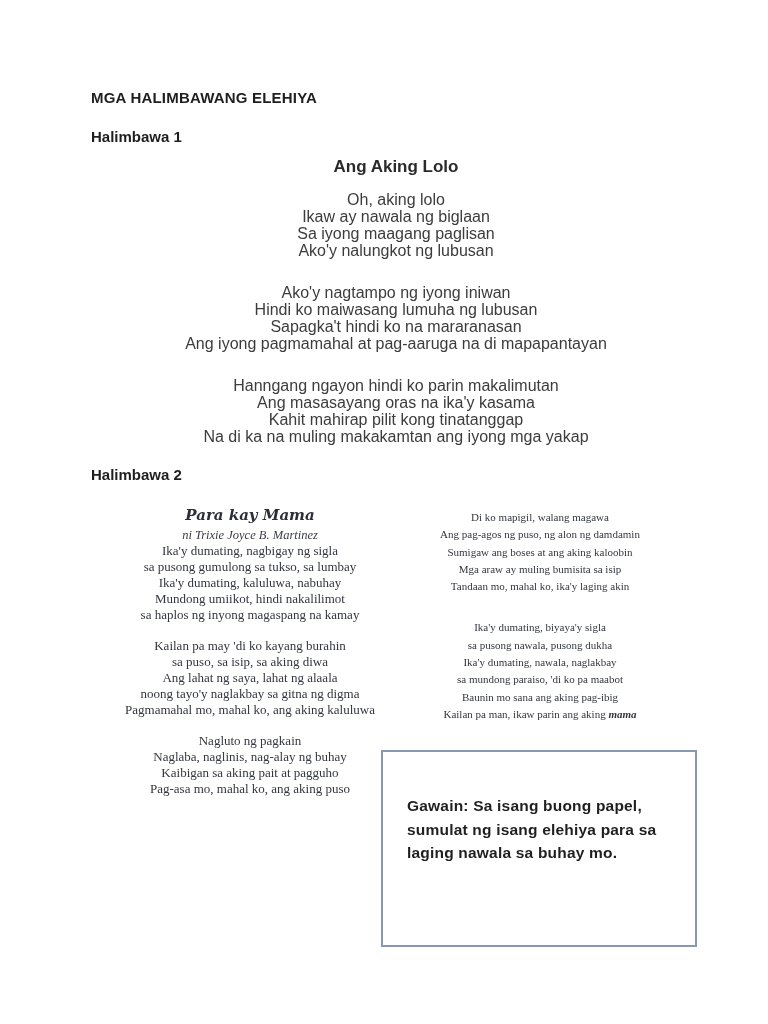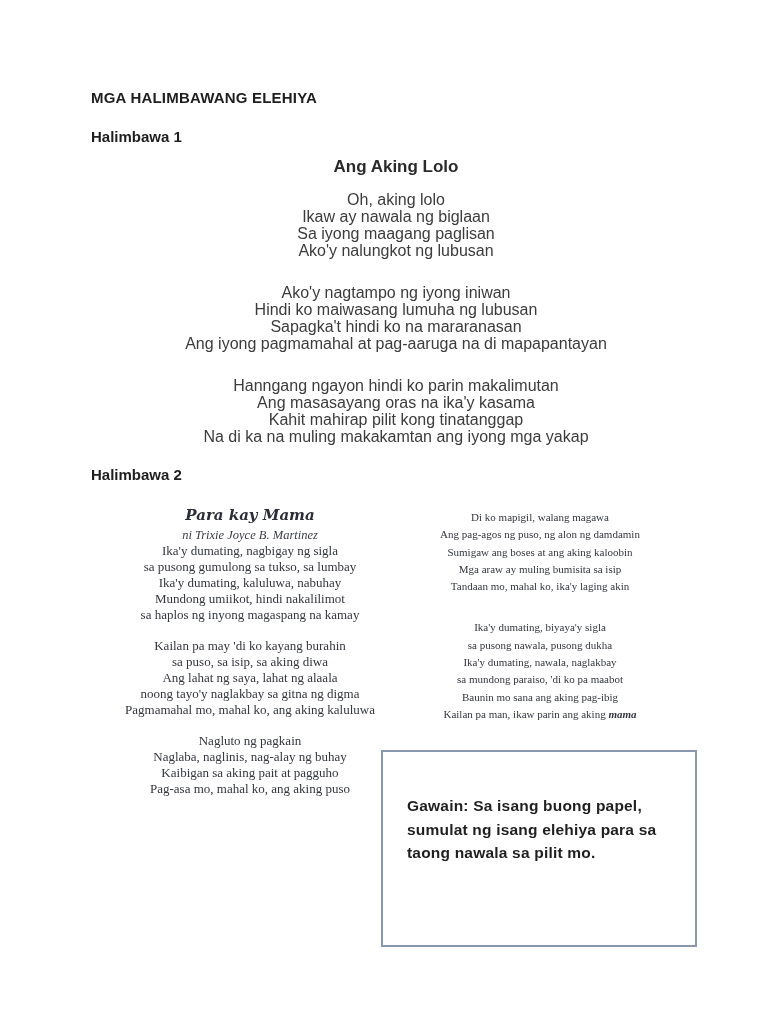--- a/index.html
+++ b/index.html
@@ -140,15 +140,15 @@
         <div class="line">Baunin mo sana ang aking pag-ibig</div>
       </div>
     <div class="line"><span>Kailan pa man, ikaw parin ang aking </span><span class="emph">mama</span></div>
   </div>
 </div>
 
 <div class="task-box" style="border-color: rgb(135, 152, 176);">
   <div class="task-text">
       <div class="line">Gawain: Sa isang buong papel,</div>
       <div class="line">sumulat ng isang elehiya para sa</div>
-      <div class="line">taong nawala sa pilit mo.</div>
+      <div class="line">laging nawala sa buhay mo.</div>
     </div>
 </div>
 
 </body></html>

